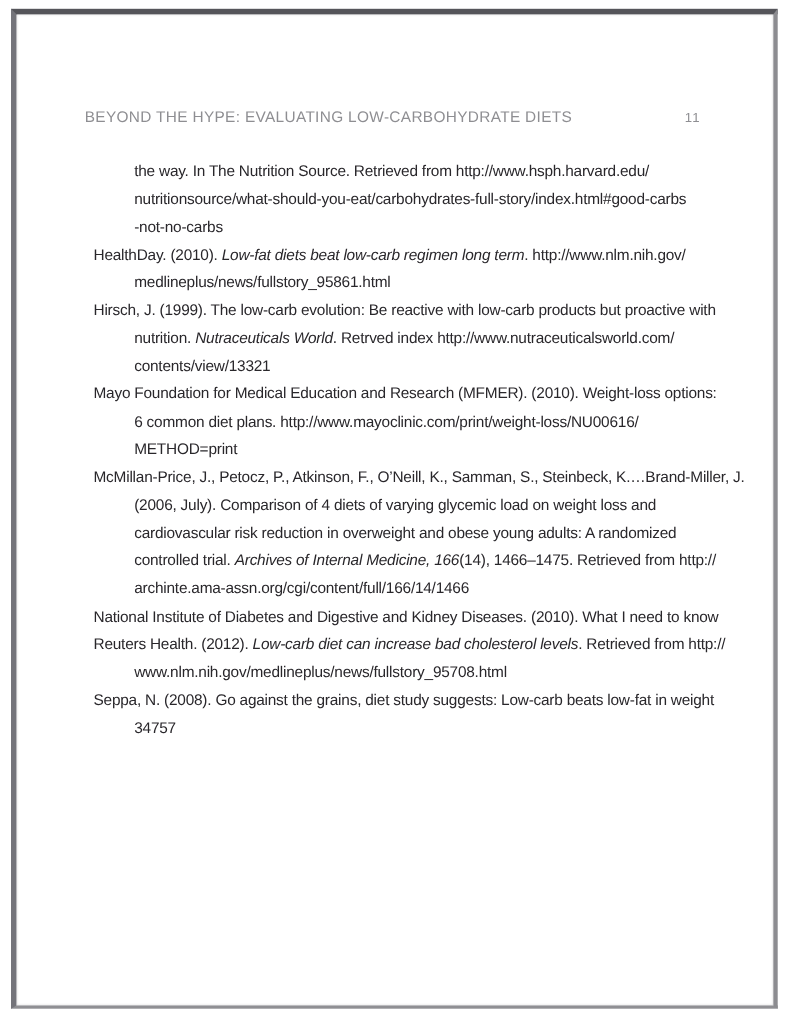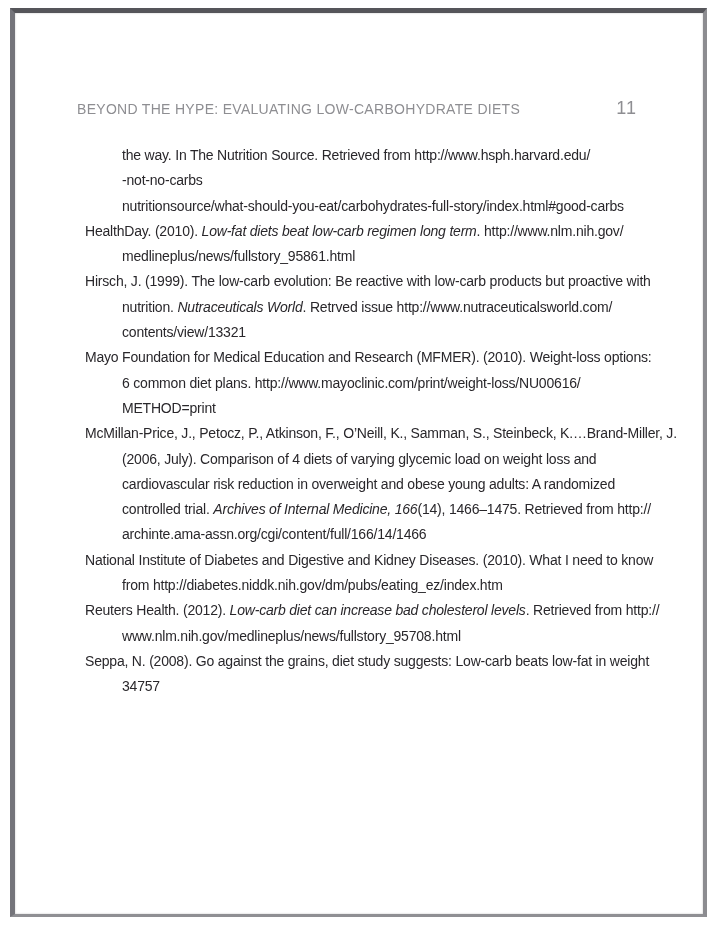--- a/index.html
+++ b/index.html
@@ -36,21 +36,21 @@
     right: 66px;
     display: flex;
     justify-content: space-between;
     align-items: baseline;
     color: var(--header-color, #8e8e92);
     font-size: 14px;
     letter-spacing: 0.3px;
     gap: 11px;
   }
   .running-header .page-number {
-    font-size: 18px;
+    font-size: 12px;
     letter-spacing: 1px;
   }
   .refs {
     position: absolute;
     top: 130px;
     left: 70px;
     right: 14px;
     font-size: 14px;
     line-height: 25.3px;
     letter-spacing: -0.2px;
@@ -72,47 +72,46 @@
 
 <div id="canvas">
   <div class="page">
     <div class="running-header">
       <span class="running-head">BEYOND THE HYPE: EVALUATING LOW-CARBOHYDRATE DIETS</span>
       <span class="page-number">11</span>
     </div>
     <div class="refs" id="refs">
         <div class="ref-entry">
           <div class="ref-line indent"><span class="seg-roman">the way. In The Nutrition Source. Retrieved from http://www.hsph.harvard.edu/</span></div>
+          <div class="ref-line indent"><span class="seg-roman">nutritionsource/what-should-you-eat/carbohydrates-full-story/index.html#good-carbs</span></div>
           <div class="ref-line indent"><span class="seg-roman">-not-no-carbs</span></div>
-          <div class="ref-line indent"><span class="seg-roman">nutritionsource/what-should-you-eat/carbohydrates-full-story/index.html#good-carbs</span></div>
         </div>
         <div class="ref-entry">
           <div class="ref-line"><span class="seg-roman">HealthDay. (2010). </span><span class="seg-italic">Low-fat diets beat low-carb regimen long term</span><span class="seg-roman">. http://www.nlm.nih.gov/</span></div>
           <div class="ref-line indent"><span class="seg-roman">medlineplus/news/fullstory_95861.html</span></div>
         </div>
         <div class="ref-entry">
           <div class="ref-line"><span class="seg-roman">Hirsch, J. (1999). The low-carb evolution: Be reactive with low-carb products but proactive with</span></div>
-          <div class="ref-line indent"><span class="seg-roman">nutrition. </span><span class="seg-italic">Nutraceuticals World</span><span class="seg-roman">. Retrved issue http://www.nutraceuticalsworld.com/</span></div>
+          <div class="ref-line indent"><span class="seg-roman">nutrition. </span><span class="seg-italic">Nutraceuticals World</span><span class="seg-roman">. Retrved index http://www.nutraceuticalsworld.com/</span></div>
           <div class="ref-line indent"><span class="seg-roman">contents/view/13321</span></div>
         </div>
         <div class="ref-entry">
           <div class="ref-line"><span class="seg-roman">Mayo Foundation for Medical Education and Research (MFMER). (2010). Weight-loss options:</span></div>
           <div class="ref-line indent"><span class="seg-roman">6 common diet plans. http://www.mayoclinic.com/print/weight-loss/NU00616/</span></div>
           <div class="ref-line indent"><span class="seg-roman">METHOD=print</span></div>
         </div>
         <div class="ref-entry">
           <div class="ref-line"><span class="seg-roman">McMillan-Price, J., Petocz, P., Atkinson, F., O’Neill, K., Samman, S., Steinbeck, K.…Brand-Miller, J.</span></div>
           <div class="ref-line indent"><span class="seg-roman">(2006, July). Comparison of 4 diets of varying glycemic load on weight loss and</span></div>
           <div class="ref-line indent"><span class="seg-roman">cardiovascular risk reduction in overweight and obese young adults: A randomized</span></div>
           <div class="ref-line indent"><span class="seg-roman">controlled trial. </span><span class="seg-italic">Archives of Internal Medicine, 166</span><span class="seg-roman">(14), 1466–1475. Retrieved from http://</span></div>
           <div class="ref-line indent"><span class="seg-roman">archinte.ama-assn.org/cgi/content/full/166/14/1466</span></div>
         </div>
         <div class="ref-entry">
           <div class="ref-line"><span class="seg-roman">National Institute of Diabetes and Digestive and Kidney Diseases. (2010). What I need to know</span></div>
-          <div class="ref-line indent"><span class="seg-roman">from http://diabetes.niddk.nih.gov/dm/pubs/eating_ez/index.htm</span></div>
         </div>
         <div class="ref-entry">
           <div class="ref-line"><span class="seg-roman">Reuters Health. (2012). </span><span class="seg-italic">Low-carb diet can increase bad cholesterol levels</span><span class="seg-roman">. Retrieved from http://</span></div>
           <div class="ref-line indent"><span class="seg-roman">www.nlm.nih.gov/medlineplus/news/fullstory_95708.html</span></div>
         </div>
         <div class="ref-entry">
           <div class="ref-line"><span class="seg-roman">Seppa, N. (2008). Go against the grains, diet study suggests: Low-carb beats low-fat in weight</span></div>
           <div class="ref-line indent"><span class="seg-roman">34757</span></div>
         </div>
       </div>

